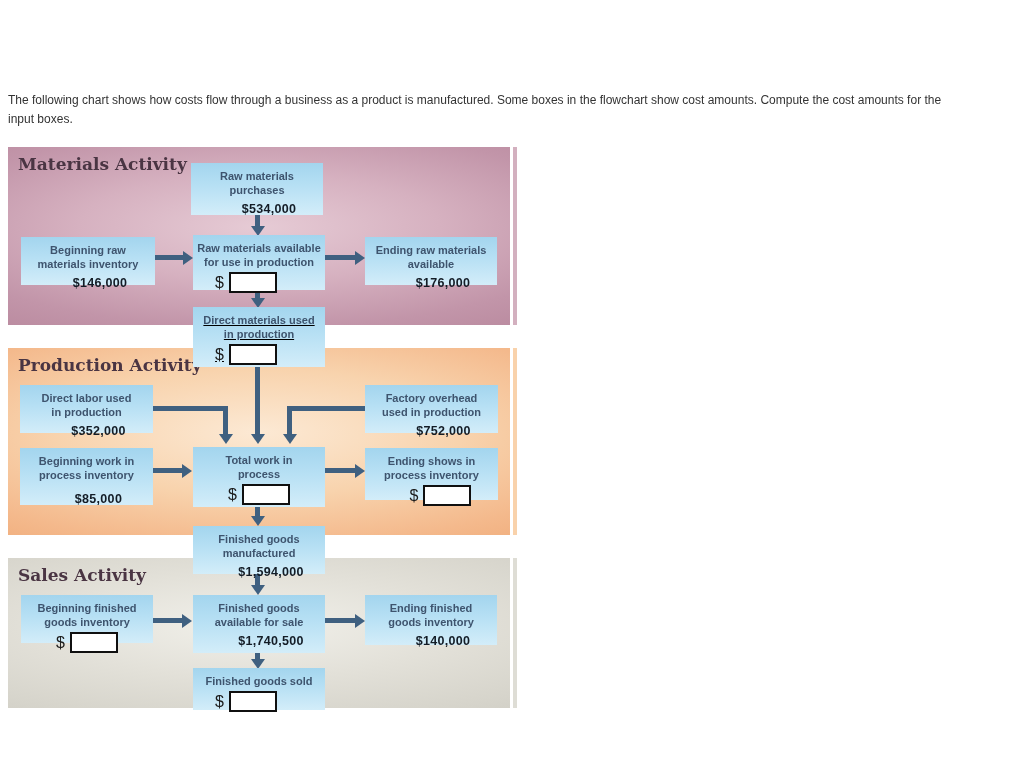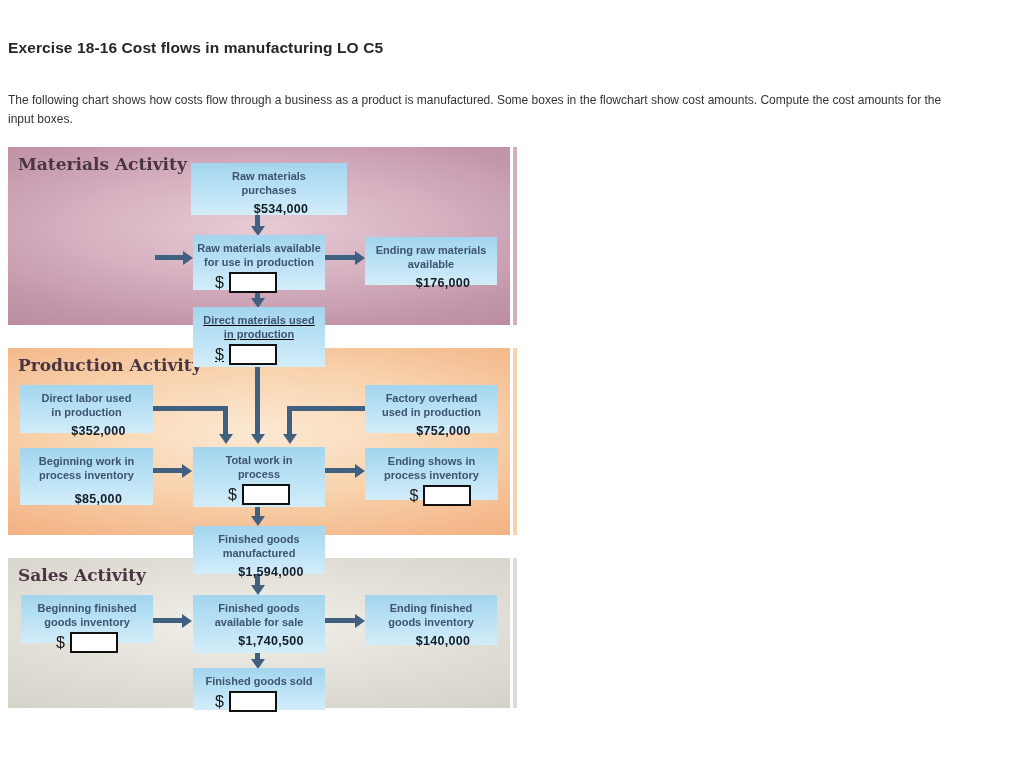--- a/index.html
+++ b/index.html
@@ -75,21 +75,20 @@
     border-top: 10px solid #3f6080;
     border-left: 7px solid transparent; border-right: 7px solid transparent;
   }
   .seg { position: absolute; height: 5px; background: #3f6080; }
 </style>
 </head>
 <body>
 
 <div class="canvas">
 
-  <div class="page-title">Exercise 18-16 Cost flows in manufacturing LO C5</div>
   <div class="instructions">The following chart shows how costs flow through a business as a product is manufactured. Some boxes in the flowchart show cost amounts. Compute the cost amounts for the input boxes.</div>
 
   <div class="flow">
 
     <div class="section sec-materials">
       <div class="sec-title">Materials Activity</div>
     </div>
     <div class="sliver sliver-materials"></div>
 
     <div class="section sec-production">
@@ -112,28 +111,35 @@
     <div class="seg" style="left:279px; top:259px; width:78px;"></div>
     <div class="ad" style="left:279px; top:259px; height:28px;"></div>
     <div class="ar" style="left:145px; top:321px; width:29px;"></div>
     <div class="ar" style="left:317px; top:321px; width:30px;"></div>
     <div class="ad" style="left:247px; top:358px; height:11px;"></div>
     <div class="ad" style="left:247px; top:427px; height:11px;"></div>
     <div class="ar" style="left:145px; top:471px; width:29px;"></div>
     <div class="ar" style="left:317px; top:471px; width:30px;"></div>
     <div class="ad" style="left:247px; top:505px; height:7px;"></div>
 
-    <div class="node" style="left:183px; top:16px; width:156px; height:52px;">
+    <div class="node" style="left:183px; top:16px; width:132px; height:52px;">
       <div class="lbl">
         <div>Raw materials</div>
         <div>purchases</div>
       </div>
       <div class="val">$534,000</div>
     </div>
 
+    <div class="node" style="left:13px; top:90px; width:134px; height:48px;">
+      <div class="lbl">
+        <div>Beginning raw</div>
+        <div>materials inventory</div>
+      </div>
+      <div class="val">$146,000</div>
+    </div>
 
     <div class="node" style="left:185px; top:88px; width:132px; height:55px;">
       <div class="lbl">
         <div>Raw materials available</div>
         <div>for use in production</div>
       </div>
       <div class="inputrow shift-left">
         <span class="dollar">$</span>
         <input class="blank" type="text" value="" style="">
       </div>

